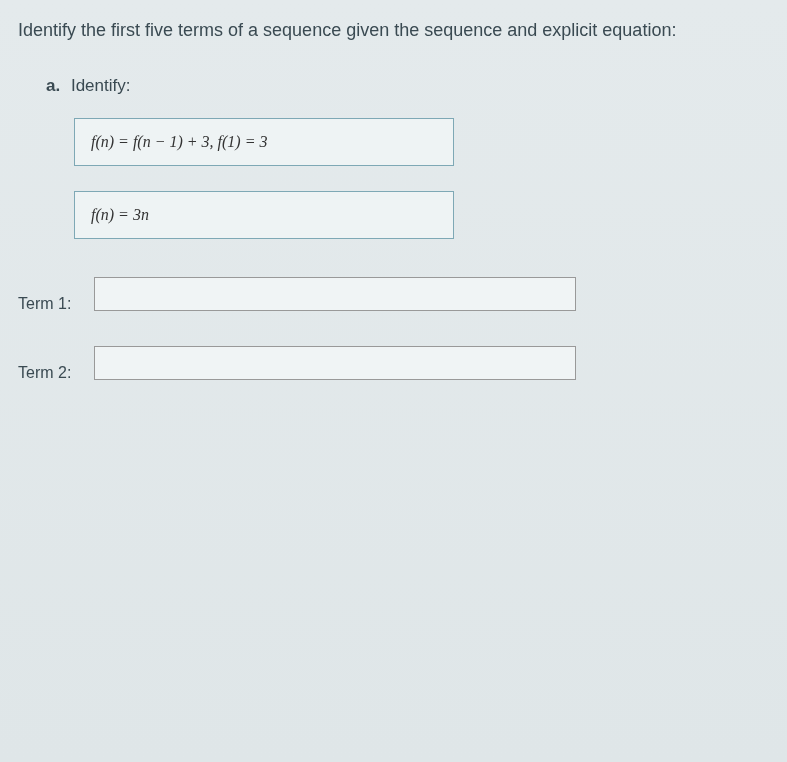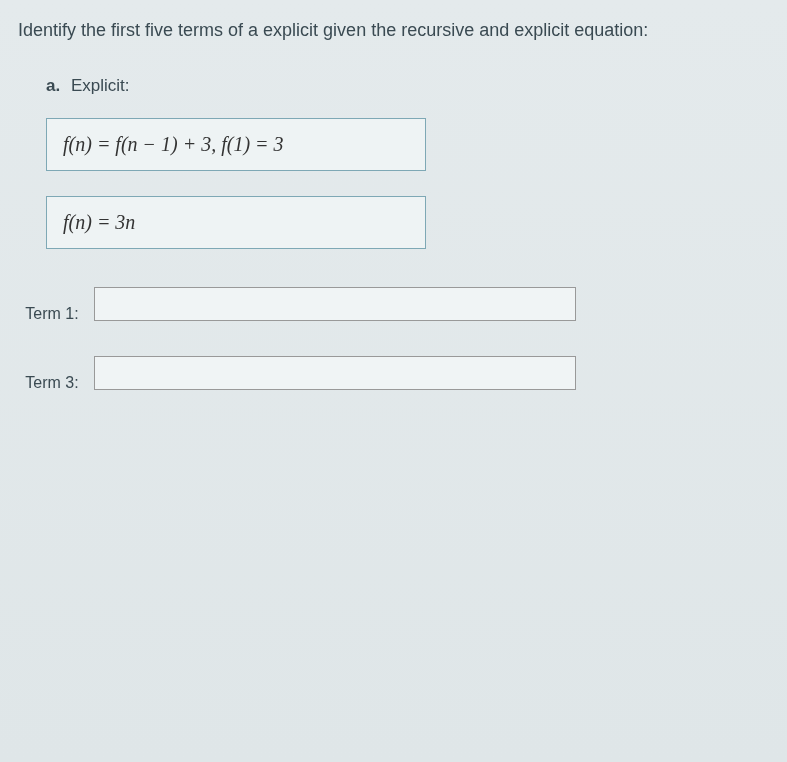--- a/index.html
+++ b/index.html
@@ -31,23 +31,23 @@
       margin-bottom: 22px;
     }
     .part-label .letter {
       font-weight: bold;
       margin-right: 6px;
     }
     .formula-box {
       border: 1px solid #7ea8b5;
       background: #eef3f4;
       padding: 14px 16px;
-      margin-left: 0;
+      margin-left: 28px;
       font-family: 'Times New Roman', serif;
-      font-size: 20px;
+      font-size: 16px;
       font-style: italic;
       color: #333;
       display: inline-block;
       min-width: 380px;
     }
     .formula-box-wide {
       min-width: 380px;
     }
     .terms-section {
       margin-top: 35px;
@@ -55,52 +55,52 @@
     }
     .term-row {
       display: flex;
       align-items: center;
       margin-bottom: 30px;
     }
     .term-label {
       font-size: 16px;
       color: #3a4a52;
       width: 68px;
-      text-align: center;
+      text-align: left;
       margin-top: 21px;
     }
     .term-input {
       flex: 0 0 482px;
       height: 34px;
       border: 1px solid #999;
       background: #f0f4f5;
       padding: 4px 8px;
       font-size: 15px;
       margin-left: 8px;
     }
   </style>
 </head>
 <body>
 
-<div class="question-title">Identify the first five terms of a explicit given the recursive and explicit equation:</div>
+<div class="question-title">Identify the first five terms of a sequence given the sequence and explicit equation:</div>
 
 <div class="part">
   <div class="part-label">
     <span class="letter">a.</span>
-    <span>Explicit:</span>
+    <span>Identify:</span>
   </div>
   <div class="formula-box">f(n) = f(n − 1) + 3,  f(1) = 3</div>
 </div>
 
 <div class="part">
   <div class="formula-box formula-box-wide">f(n) = 3n</div>
 </div>
 
 <div class="terms-section">
   <div class="term-row">
     <span class="term-label">Term 1:</span>
     <input type="text" class="term-input" value="" style="">
   </div>
   <div class="term-row">
-    <span class="term-label">Term 3:</span>
+    <span class="term-label">Term 2:</span>
     <input type="text" class="term-input" value="" style="">
   </div>
 </div>
 
 </body></html>

